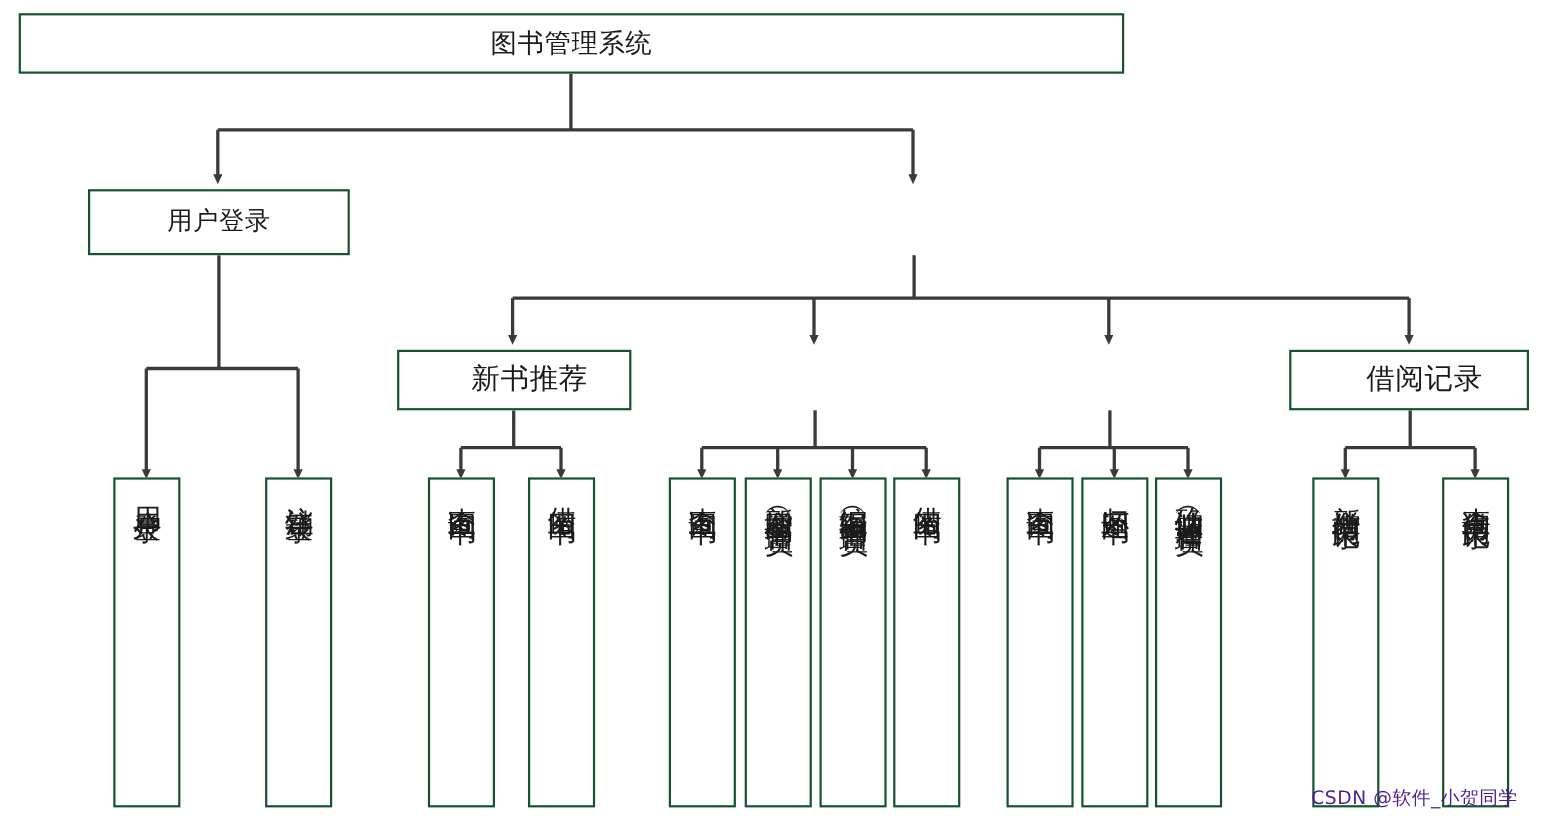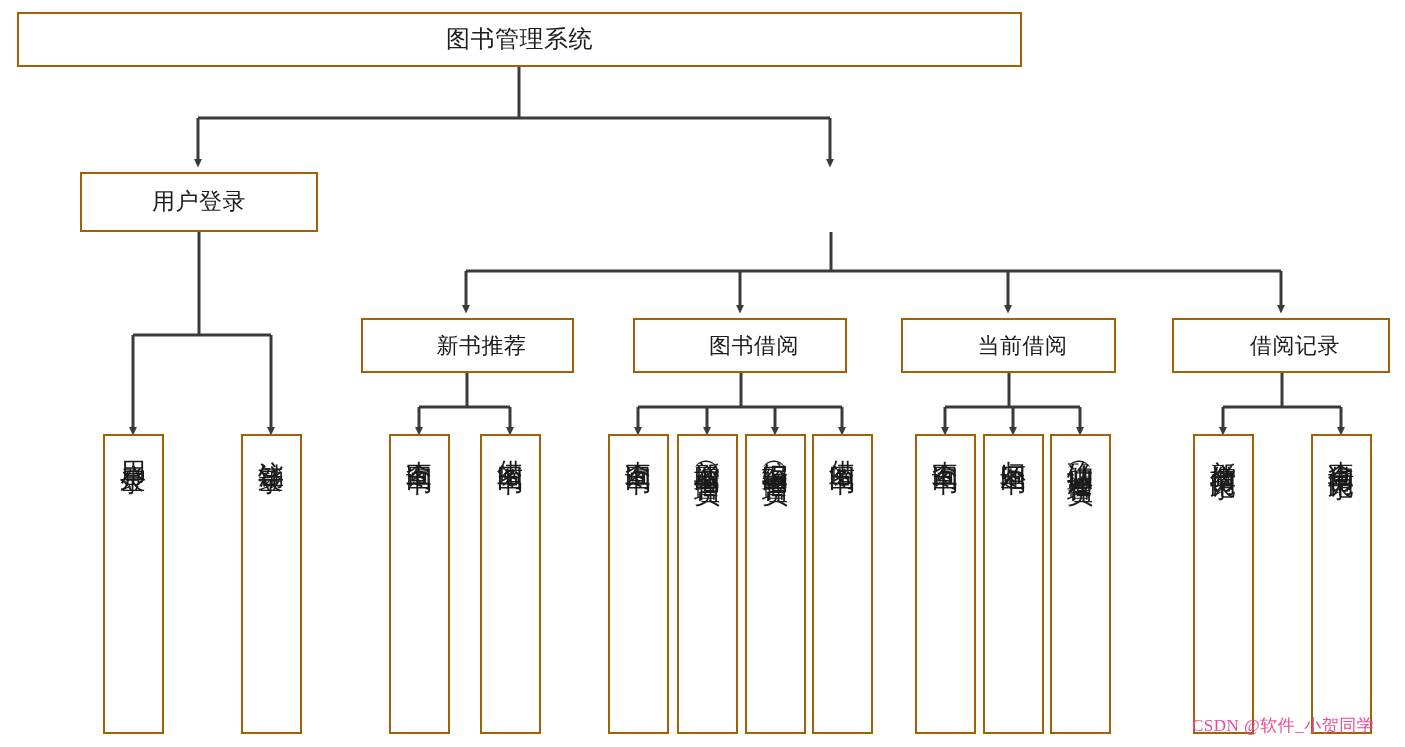--- a/index.html
+++ b/index.html
@@ -22,21 +22,21 @@
     position: absolute;
     left: 0;
     top: 0;
     width: 1405px;
     height: 747px;
     pointer-events: none;
   }
   .node {
     position: absolute;
     box-sizing: border-box;
-    border: 2px solid #a16207;
+    border: 2px solid #14532d;
     background: #ffffff;
     display: flex;
     align-items: center;
     justify-content: center;
     color: #1b1b1b;
     text-align: center;
   }
   .node .label {
     display: block;
     line-height: 1.18;
@@ -44,44 +44,43 @@
   }
   
   .node.h .label {
     writing-mode: horizontal-tb;
     font-size: 23px;
   }
   .node.root .label {
     font-size: 24px;
   }
   .node.group .label {
-    font-size: 22px;
+    font-size: 26px;
     margin-left: 28px;
   }
   
   .node.v {
     align-items: flex-start;
     justify-content: center;
     padding-top: 4px;
   }
   .node.v .label {
     writing-mode: vertical-rl;
     text-orientation: upright;
     font-size: 26px;
     line-height: 1.0;
     letter-spacing: 3px;
     white-space: nowrap;
   }
   .watermark {
     position: absolute;
     font-size: 17px;
-    color: #ec4899;
+    color: #4c1d95;
     white-space: nowrap;
     letter-spacing: 0.5px;
-    font-family: Liberation Serif, serif;
   }
 </style>
 </head>
 <body>
 
 <div id="diagram-root">
 
   <svg id="edge-layer" viewBox="0 0 1405 747" width="1405" height="747" xmlns="http://www.w3.org/2000/svg">
     <defs>
       <marker id="arrowhead" markerWidth="9" markerHeight="9" refX="1.5" refY="4.2" orient="auto" markerUnits="userSpaceOnUse">
@@ -138,27 +137,21 @@
 
   <div class="node h" style="left:80px; top:172px; width:238px; height:60px;">
     <span class="label">用户登录</span>
   </div>
 
 
   <div class="node h group" style="left:361px; top:318px; width:213px; height:55px;">
     <span class="label">新书推荐</span>
   </div>
 
-  <div class="node h group" style="left:633px; top:318px; width:214px; height:55px;">
-    <span class="label">图书借阅</span>
-  </div>
-
-  <div class="node h group" style="left:901px; top:318px; width:215px; height:55px;">
-    <span class="label">当前借阅</span>
-  </div>
+
 
   <div class="node h group" style="left:1172px; top:318px; width:218px; height:55px;text-align:center;">
     <span class="label">借阅记录</span>
   </div>
 
   <div class="node v" style="left:103px; top:434px; width:61px; height:300px;">
     <span class="label">用户登录</span>
   </div>
 
   <div class="node v" style="left:241px; top:434px; width:61px; height:300px;">

